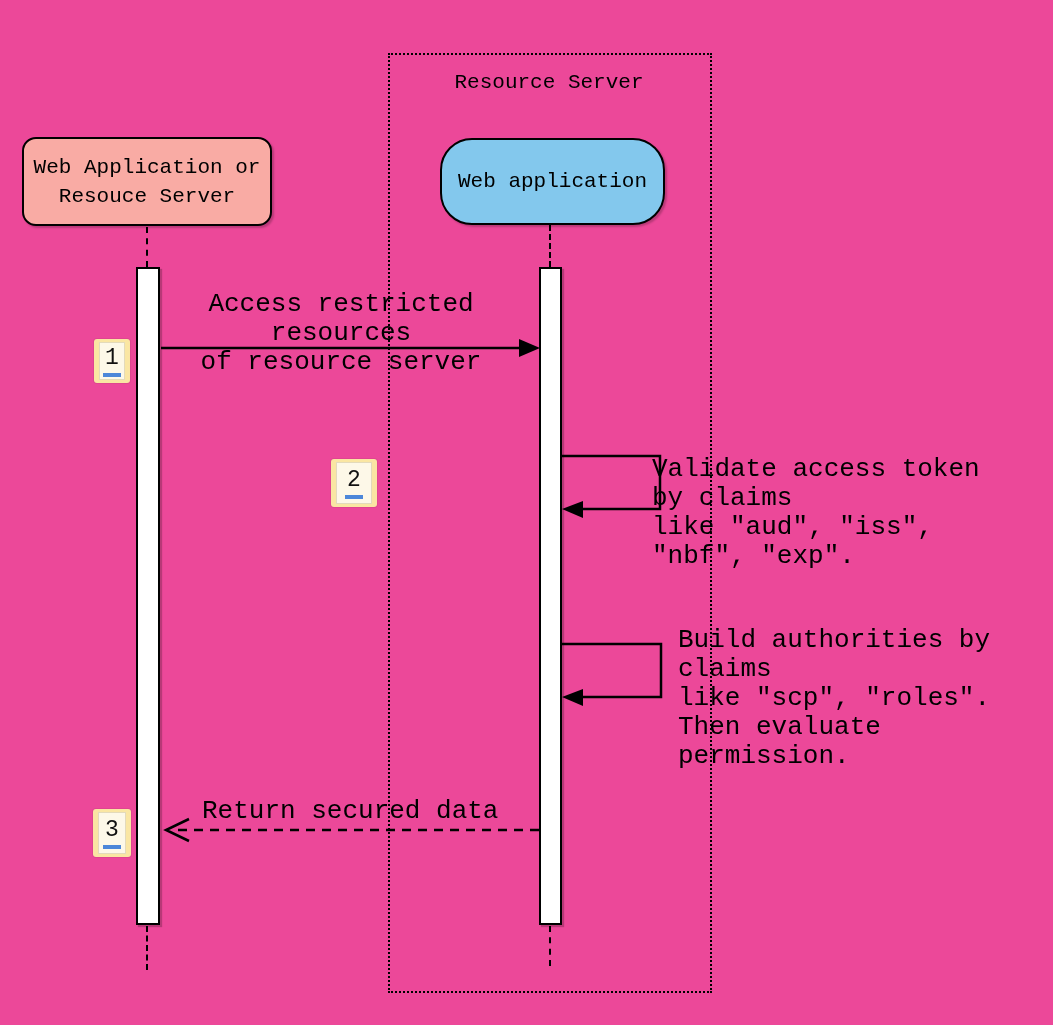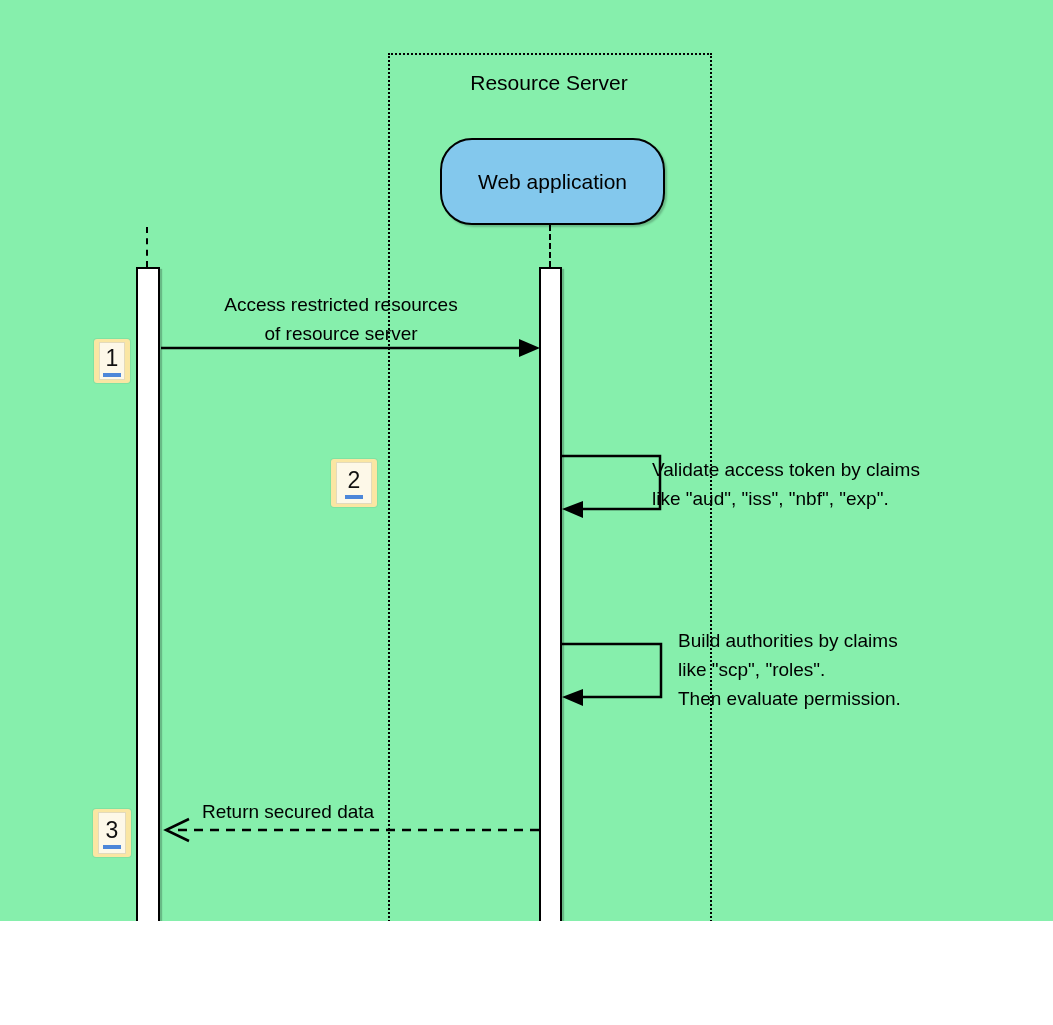--- a/index.html
+++ b/index.html
@@ -1,18 +1,18 @@
 <!DOCTYPE html>
 <html><head>
 <meta charset="utf-8">
 <style>
   html,body{margin:0;padding:0;background:#ffffff;}
   #canvas{
-    position:relative;width:1053px;height:921px;background:#86efac;
-    font-family:Liberation Sans, sans-serif;color:#000;overflow:hidden;
+    position:relative;width:1053px;height:1025px;background:#ec4899;
+    font-family:Liberation Mono, monospace;color:#000;overflow:hidden;
   }
   .abs{position:absolute;}
   
   .boundary{
     left:388px;top:53px;width:320px;height:936px;
     border:2px dotted #000000;background:transparent;
   }
   .boundary-title{
     left:388px;top:71px;width:322px;text-align:center;
     font-size:21px;white-space:pre-line;
@@ -32,21 +32,21 @@
     border:2px solid #000;background:#fff;
     box-shadow:2px 2px 1px rgba(0,0,0,0.22);
   }
   .client-dash-top{left:146px;top:227px;height:40px;}
   .client-bar{left:136px;top:267px;width:20px;height:654px;}
   .client-dash-bottom{left:146px;top:926px;height:44px;}
   .webapp-dash-top{left:549px;top:225px;height:42px;}
   .webapp-bar{left:539px;top:267px;width:19px;height:654px;}
   .webapp-dash-bottom{left:549px;top:926px;height:40px;}
   
-  .msg-label{font-size:19px;line-height:29px;white-space:pre-line;}
+  .msg-label{font-size:26px;line-height:29px;white-space:pre-line;}
   .msg1-label{left:166px;top:290px;width:350px;text-align:center;}
   .validate-label{left:652px;top:455px;width:370px;text-align:left;}
   .build-label{left:678px;top:626px;width:380px;text-align:left;}
   .return-label{left:202px;top:797px;width:300px;text-align:left;}
   
   .badge{
     background:#FAE6A3;border-radius:3px;
     display:flex;align-items:stretch;justify-content:center;
     box-shadow:0 0 0 1px rgba(0,0,0,0.05);
   }
@@ -62,20 +62,24 @@
   svg.layer{left:0;top:0;pointer-events:none;}
 </style>
 </head>
 <body>
 
 <div id="canvas">
 
   <div class="abs boundary"></div>
   <div class="abs boundary-title">Resource Server</div>
 
+  <div class="abs actor actor-client">
+    <span>Web Application or
+Resouce Server</span>
+  </div>
   <div class="abs actor actor-webapp">
     <span>Web application</span>
   </div>
 
   <div class="abs dashline client-dash-top"></div>
   <div class="abs activation client-bar"></div>
   <div class="abs dashline client-dash-bottom"></div>
 
   <div class="abs dashline webapp-dash-top"></div>
   <div class="abs activation webapp-bar"></div>

